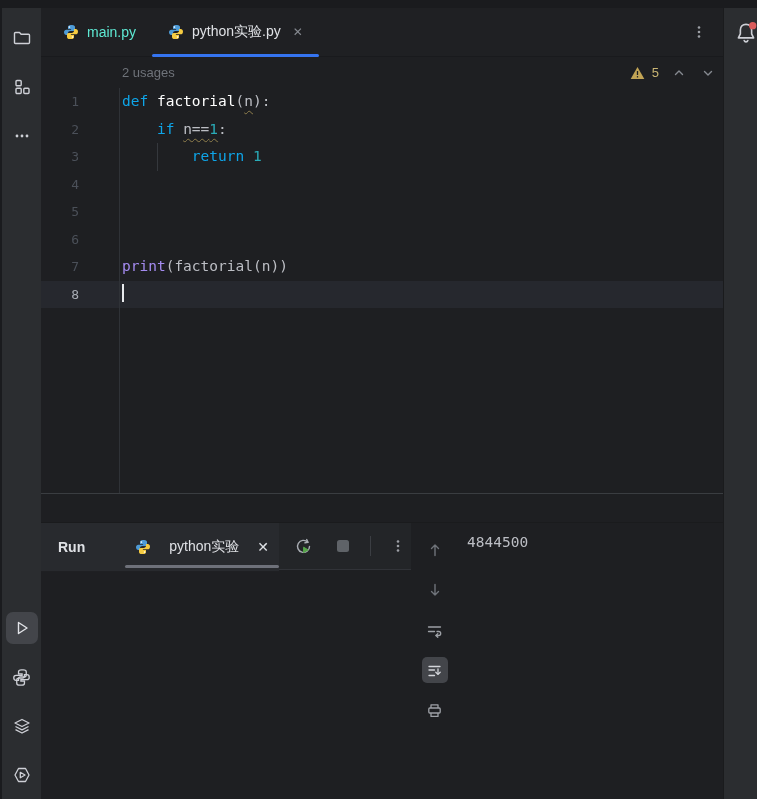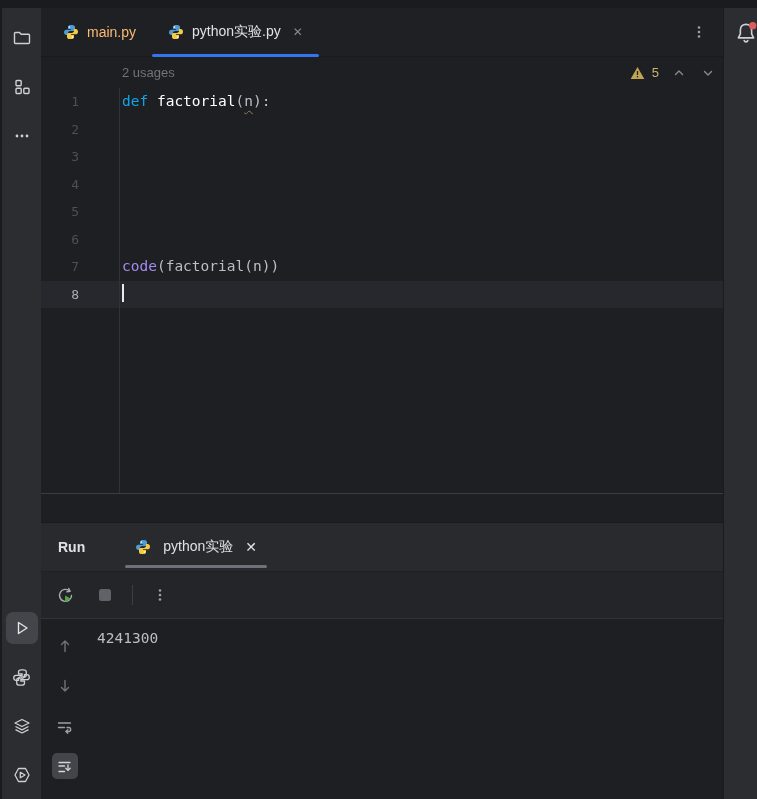--- a/index.html
+++ b/index.html
@@ -11,21 +11,21 @@
   .sidebar{position:absolute;left:0;top:8px;width:41px;height:791px;background:#2B2D30;
            border-left:2px solid #1A1B1E;box-sizing:border-box;display:flex;flex-direction:column;align-items:center;}
   .sb-btn{width:32px;height:32px;display:flex;align-items:center;justify-content:center;color:#CED0D6;border-radius:7px;flex:0 0 auto;}
   .sb-btn.sel{background:#43454A;}
   .sb-top{display:flex;flex-direction:column;align-items:center;gap:17px;margin-top:14px;}
   .sb-bottom{display:flex;flex-direction:column;align-items:center;gap:17px;margin-top:auto;margin-bottom:8px;}
   
   .main{position:absolute;left:41px;top:8px;width:682px;height:791px;display:flex;flex-direction:column;}
   
   .tabbar{height:49px;background:#1F2023;border-bottom:1px solid #191A1D;display:flex;align-items:stretch;padding-left:6px;box-sizing:border-box;}
-  .tab{position:relative;display:flex;align-items:center;gap:8px;padding:0 16px;font-size:14px;color:#fdba74;}
+  .tab{position:relative;display:flex;align-items:center;gap:8px;padding:0 16px;font-size:14px;color:#5eead4;}
   .tab.active{color:#DFE1E5;}
   .tab .underline{position:absolute;left:0;right:0;bottom:-1px;height:3px;background:#3574F0;border-radius:2px;}
   .tab .x{color:#868A91;font-size:12px;margin-left:4px;}
   .tabbar-spacer{flex:1;}
   .tabbar-kebab{display:flex;align-items:center;margin-right:16px;color:#9DA0A6;}
   
   .editor{height:436px;background:#1E1F22;display:flex;flex-direction:column;overflow:hidden;}
   .usages-row{height:31px;display:flex;align-items:center;padding-left:81px;padding-right:8px;box-sizing:border-box;}
   .usages{font-size:13px;color:#6F737A;}
   .warn-widget{margin-left:auto;display:flex;align-items:center;gap:7px;}
@@ -44,24 +44,24 @@
   .tok-fn{color:#ffffff;}
   .tok-num{color:#2AACB8;}
   .tok-builtin{color:#A48BF0;}
   .tok-tx{color:#BCBEC4;}
   .u{text-decoration:underline;text-decoration-style:wavy;text-decoration-color:#8F7E4C;text-decoration-thickness:1px;text-underline-offset:4px;}
   .guide{position:absolute;left:calc(2px + 4ch);top:0;bottom:0;border-left:1px solid #35383D;}
   .caret{display:inline-block;width:2px;height:18px;background:#E8EAED;vertical-align:middle;margin-top:-3px;}
   
   .gap-strip{height:28px;background:#1E1F22;border-top:1px solid #3A3D41;}
   
-  .runpanel{flex:1;display:flex;flex-direction:column;border-top:1px solid #1A1B1D;min-height:0;}
+  .runpanel{flex:1;display:flex;flex-direction:row;border-top:1px solid #1A1B1D;min-height:0;}
   .run-header{height:49px;background:#282A2E;display:flex;align-items:center;padding-left:17px;box-sizing:border-box;border-bottom:1px solid #1F2023;}
   .run-title{font-size:14px;font-weight:bold;color:#DFE1E5;}
-  .run-tab{position:relative;display:flex;align-items:center;gap:12px;height:100%;margin-left:40px;padding:0 10px;font-size:14px;color:#DFE1E5;}
+  .run-tab{position:relative;display:flex;align-items:center;gap:18px;height:100%;margin-left:40px;padding:0 10px;font-size:14px;color:#DFE1E5;}
   .run-tab .indicator{position:absolute;left:0;right:0;bottom:3px;height:3px;background:#6E717A;border-radius:2px;}
   .run-toolbar{height:47px;background:#232528;display:flex;align-items:center;gap:14px;padding-left:11px;box-sizing:border-box;border-bottom:1px solid #313338;}
   .tb-btn{display:flex;align-items:center;justify-content:center;width:26px;height:26px;border-radius:5px;}
   .tb-sep{width:1px;height:20px;background:#3B3E43;}
   .console{flex:1;display:flex;background:#1E1F22;min-height:0;}
   .console-rail{flex:0 0 47px;display:flex;flex-direction:column;align-items:center;gap:14px;padding-top:14px;overflow:hidden;}
   .rail-btn{width:26px;height:26px;display:flex;align-items:center;justify-content:center;color:#787C82;border-radius:5px;flex:0 0 auto;}
   .rail-btn.sel{background:#43454A;color:#CFD2D7;}
   .console-text{flex:1;overflow:hidden;padding-top:6px;padding-left:9px;font-family:"DejaVu Sans Mono","Liberation Mono",monospace;
                 font-size:14.5px;line-height:27.5px;color:#BCBEC4;white-space:pre;}
@@ -222,36 +222,38 @@
           </span>
         </span>
       </div>
       <div class="code-wrap" id="code-lines">
           <div class="code-line">
             <span class="gut">1</span>
             <span class="codecell"><span class="tok-kw">def </span><span class="tok-fn">factorial</span><span class="tok-tx">(</span><span class="tok-tx u">n</span><span class="tok-tx">):</span></span>
           </div>
           <div class="code-line">
             <span class="gut">2</span>
+            <span class="codecell"><span class="tok-tx">    </span><span class="tok-kw">if </span><span class="tok-tx u">n==</span><span class="tok-num u">1</span><span class="tok-tx">:</span></span>
           </div>
           <div class="code-line">
             <span class="gut">3</span>
+            <span class="codecell"><span class="guide"></span><span class="tok-tx">        </span><span class="tok-kw">return </span><span class="tok-num">1</span></span>
           </div>
           <div class="code-line">
             <span class="gut">4</span>
           </div>
           <div class="code-line">
             <span class="gut">5</span>
           </div>
           <div class="code-line">
             <span class="gut">6</span>
           </div>
           <div class="code-line">
             <span class="gut">7</span>
-            <span class="codecell"><span class="tok-builtin">code</span><span class="tok-tx">(factorial(n))</span></span>
+            <span class="codecell"><span class="tok-builtin">print</span><span class="tok-tx">(factorial(n))</span></span>
           </div>
           <div class="code-line current">
             <span class="gut">8</span>
             <span class="codecell"><span class="caret"></span></span>
           </div>
           <div class="fill">
             <span class="gut"></span>
             <span class="codecell"></span>
           </div>
         </div>
@@ -350,21 +352,21 @@
                   <g fill="none" stroke="#9DA0A6" stroke-width="1.3" stroke-linejoin="round">
                     <path d="M5 6V2.8h7V6"></path>
                     <rect x="2.8" y="6" width="11.4" height="5" rx="1"></rect>
                     <path d="M5 11v3.4h7V11"></path>
                   </g>
                 </svg>
               </span>
           </div>
 
         </div>
-        <div class="console-text" id="console-lines"><div class="console-line">4241300</div><div class="console-line">&nbsp;</div></div>
+        <div class="console-text" id="console-lines"><div class="console-line">4844500</div><div class="console-line">&nbsp;</div></div>
       </div>
     </div>
   </div>
 
   <div class="right-stripe">
     <div class="bell-wrap">
       <span>
         <svg width="26" height="26" viewBox="0 0 24 24">
           <path fill="none" stroke="#CED0D6" stroke-width="1.5" stroke-linejoin="round" d="M12 4c-3.2 0-5.2 2.2-5.2 5.2v3.6L5 16.5h14l-1.8-3.7V9.2C17.2 6.2 15.2 4 12 4z"></path>
           <path fill="none" stroke="#CED0D6" stroke-width="1.5" stroke-linecap="round" d="M10.3 19a1.8 1.8 0 0 0 3.4 0"></path>

